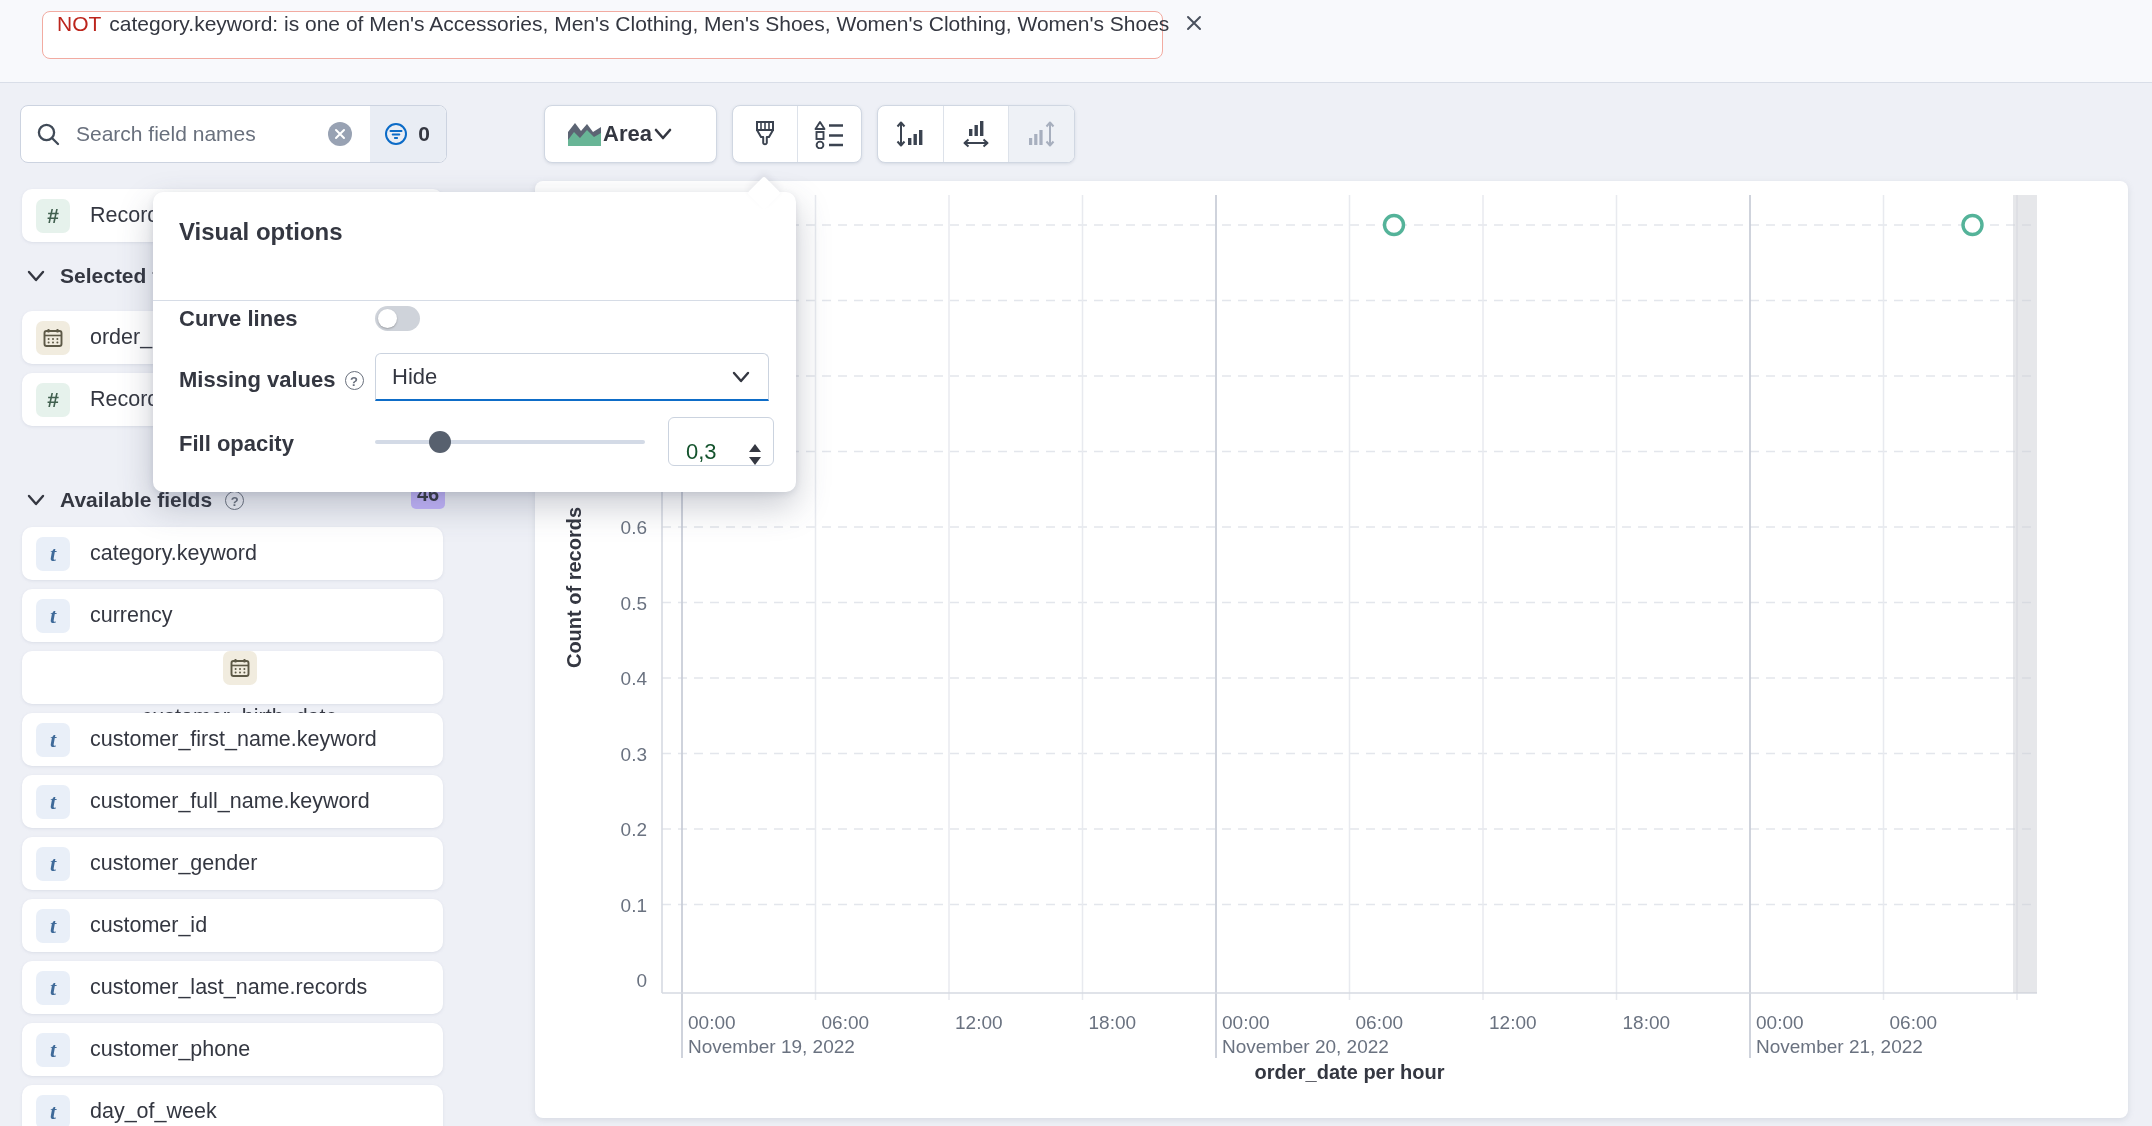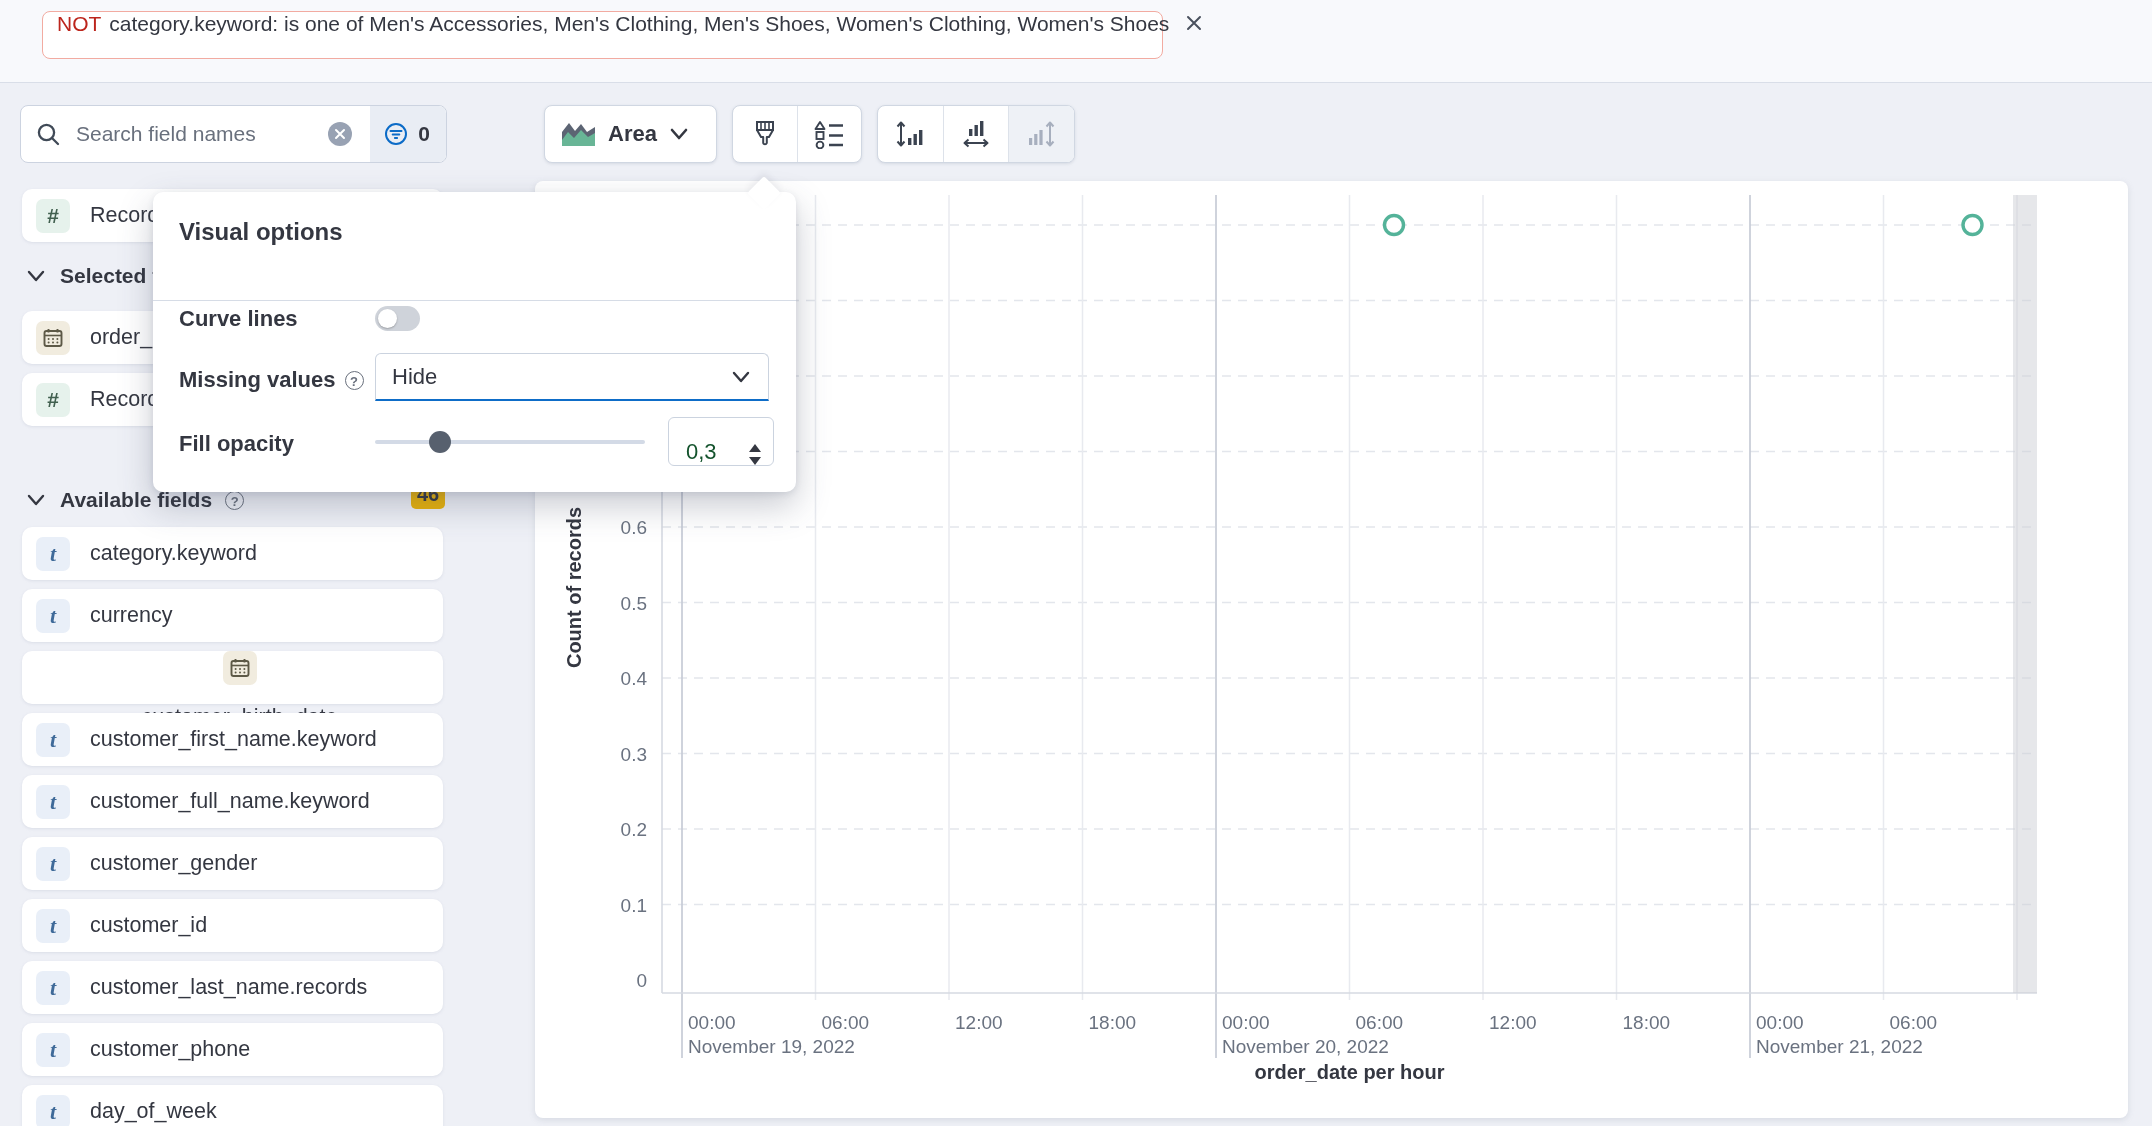--- a/index.html
+++ b/index.html
@@ -16,42 +16,42 @@
   
   .searchbox{position:absolute;left:20px;top:105px;width:427px;height:58px;box-sizing:border-box;background:#fff;
         border:1px solid #ccd3e0;border-radius:8px;display:flex;align-items:center;overflow:hidden;}
   .search-icon-wrap{margin-left:14px;display:flex;}
   .ph{color:#69707d;font-size:21px;margin-left:14px;flex:1;}
   .clear-btn{width:24px;height:24px;border-radius:50%;background:#98a2b3;display:flex;align-items:center;justify-content:center;margin-right:18px;cursor:pointer;flex:0 0 auto;}
   .filterzone{height:100%;background:#e9edf4;display:flex;align-items:center;padding:0 16px 0 14px;gap:10px;border-radius:0 7px 7px 0;cursor:pointer;}
   .fcount{font-size:21px;font-weight:700;color:#343741;}
   .btn{position:absolute;top:105px;height:58px;background:#fff;border:1px solid #d0d7e2;border-radius:8px;
         box-shadow:0 1px 3px rgba(140,150,170,.25);box-sizing:border-box;display:flex;align-items:center;cursor:pointer;}
-  .area-btn{left:544px;width:173px;padding:0 14px 0 15px;gap:11px;}
+  .area-btn{left:544px;width:173px;padding:0 14px 0 21px;gap:0;}
   .area-label{font-size:22px;font-weight:700;color:#343741;}
   .btn-group{position:absolute;top:105px;height:58px;background:#fff;border:1px solid #d0d7e2;border-radius:8px;
         box-shadow:0 1px 3px rgba(140,150,170,.25);box-sizing:border-box;display:flex;overflow:hidden;}
   .bg1{left:732px;width:130px;}
   .bg2{left:877px;width:198px;}
   .seg{flex:1;display:flex;align-items:center;justify-content:center;cursor:pointer;}
   .seg+.seg{border-left:1px solid #dde2ea;}
   .seg.disabled{background:#eef1f6;cursor:default;}
   
   .side-card{position:absolute;left:22px;width:421px;height:53px;background:#fff;border-radius:10px;
         box-shadow:0 1px 3px rgba(150,160,180,.22);display:flex;align-items:center;padding-left:14px;box-sizing:border-box;gap:20px;cursor:pointer;}
   .fbadge{width:34px;height:34px;border-radius:7px;display:flex;align-items:center;justify-content:center;flex:0 0 auto;}
   .fbadge.t{background:#e9eff8;color:#3f6a99;font-family:"Liberation Serif",serif;font-style:italic;font-weight:700;font-size:22px;}
   .fbadge.num{background:#e6f2ec;color:#41604f;font-weight:700;font-size:21px;}
   .fbadge.date{background:#f1ecdf;}
   .fname{font-size:21.5px;color:#343741;white-space:nowrap;}
   .sec-head{position:absolute;left:25px;display:flex;align-items:center;gap:13px;cursor:pointer;}
   .sec-label{font-size:21px;font-weight:700;color:#343741;white-space:nowrap;}
   .help-ic{width:19px;height:19px;border-radius:50%;border:1.6px solid #69707d;color:#69707d;font-size:13px;line-height:19px;
         text-align:center;font-weight:700;box-sizing:border-box;display:inline-block;}
-  .count-badge{position:absolute;left:411px;top:479px;min-width:34px;height:30px;background:#eab308;border-radius:5px;
+  .count-badge{position:absolute;left:411px;top:479px;min-width:34px;height:30px;background:#c4b5fd;border-radius:5px;
         font-size:20px;font-weight:700;color:#343741;display:flex;align-items:center;justify-content:center;padding:0 6px;box-sizing:border-box;}
   
   .chart-card{position:absolute;left:535px;top:181px;width:1593px;height:937px;background:#fff;border-radius:8px;
         box-shadow:0 2px 6px rgba(130,140,160,.22);}
   
   .popover{position:absolute;left:153px;top:192px;width:643px;height:300px;background:#fff;border-radius:10px;
         box-shadow:0 14px 34px rgba(60,70,95,.28),0 2px 6px rgba(60,70,95,.12);z-index:10;}
   .pop-arrow{position:absolute;left:599px;top:-11px;width:24px;height:24px;background:#fff;transform:rotate(45deg);
         box-shadow:-3px -3px 6px rgba(60,70,95,.08);border-radius:3px;}
   .pop-title{position:absolute;left:26px;top:26px;font-size:24px;font-weight:700;color:#343741;}

